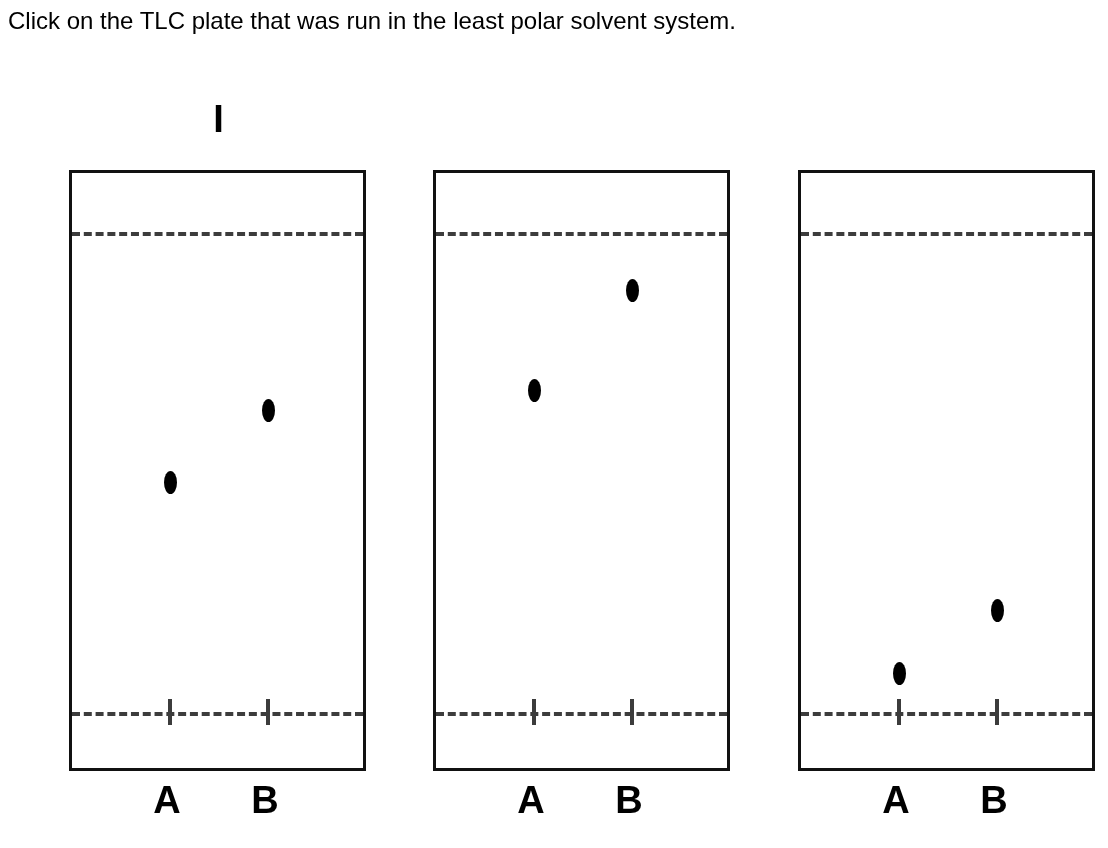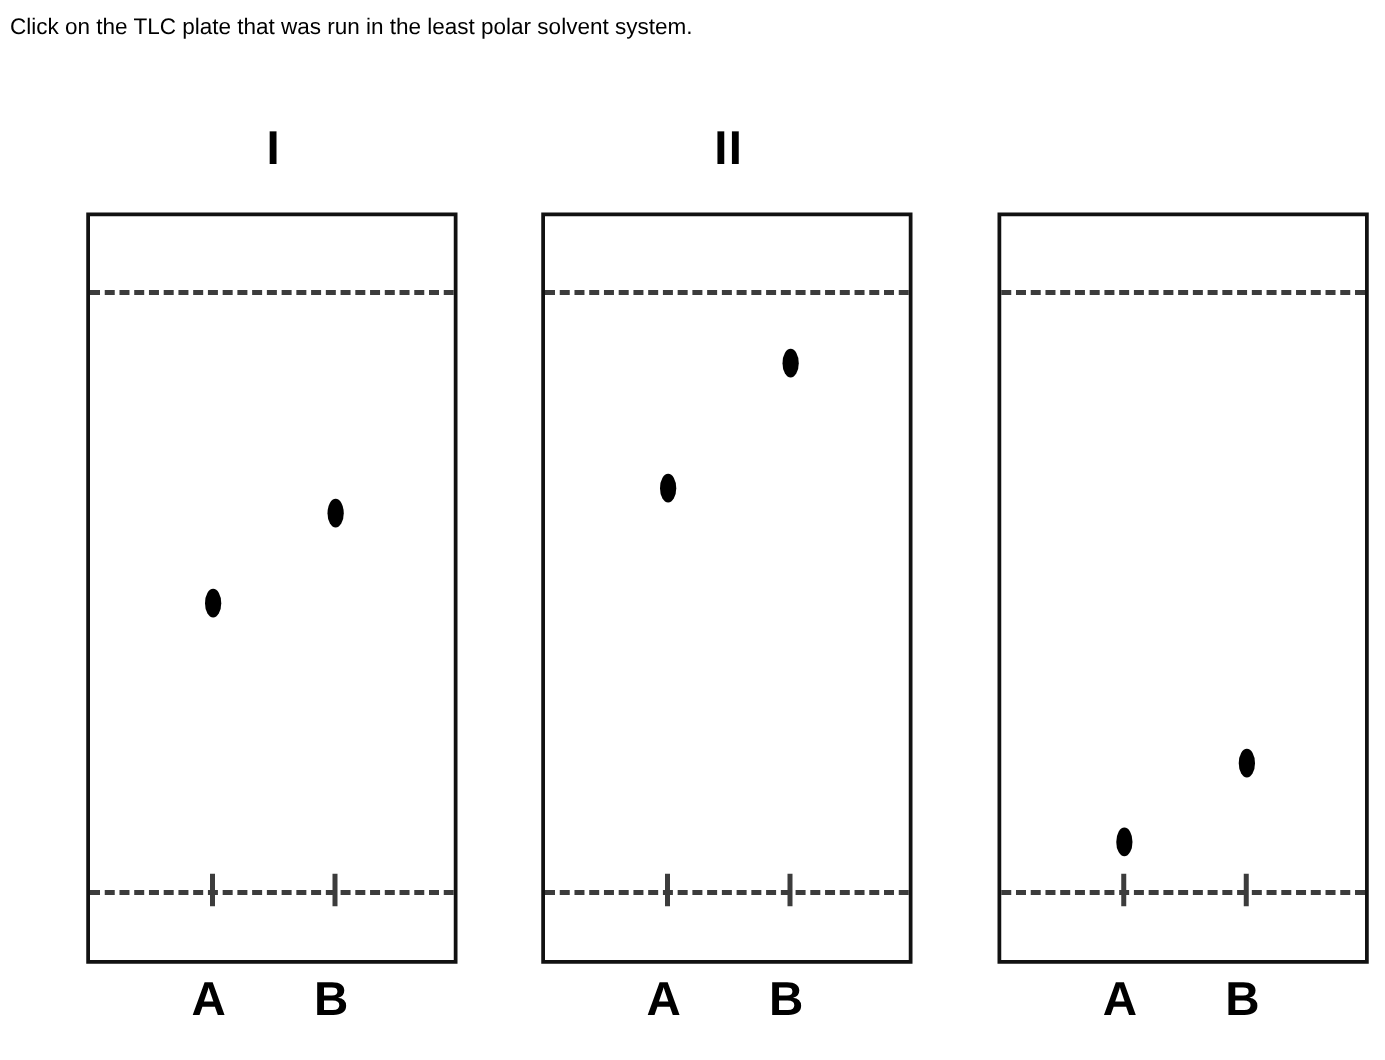--- a/index.html
+++ b/index.html
@@ -13,21 +13,21 @@
     position: relative;
     overflow: hidden;
     font-family: "Liberation Sans", sans-serif;
     color: #000000;
   }
 
   #question-prompt {
     position: absolute;
     left: 8px;
     top: 8px;
-    font-size: 18px;
+    font-size: 24px;
     line-height: 26px;
     color: #000000;
     white-space: nowrap;
     font-weight: 400;
   }
 
   .plate-group {
     position: absolute;
     top: 0;
     width: 300px;
@@ -132,21 +132,20 @@
   </div>
 
   <div class="lane-labels">
     <div class="lane-label" style="left:98px;">A</div>
     <div class="lane-label" style="left:196px;">B</div>
   </div>
 </div>
 
 <div class="plate-group" style="left:433px;">
 
-  <div class="plate-numeral">II</div>
 
   <div class="plate-frame">
 
     <div class="solvent-front"></div>
 
     <div class="baseline"></div>
 
     <div class="lane-tick" style="left:96px;"></div>
     <div class="lane-tick" style="left:194px;"></div>
 

